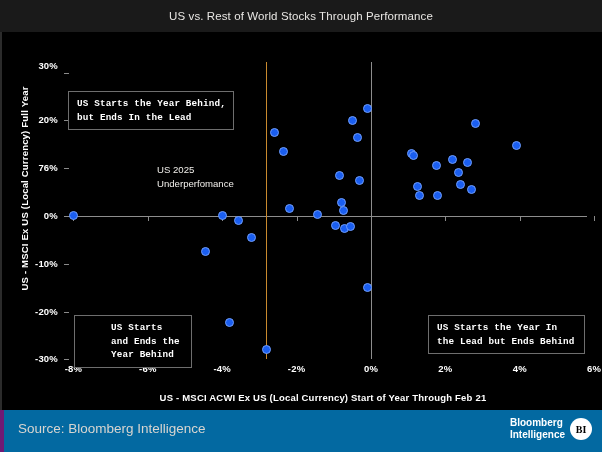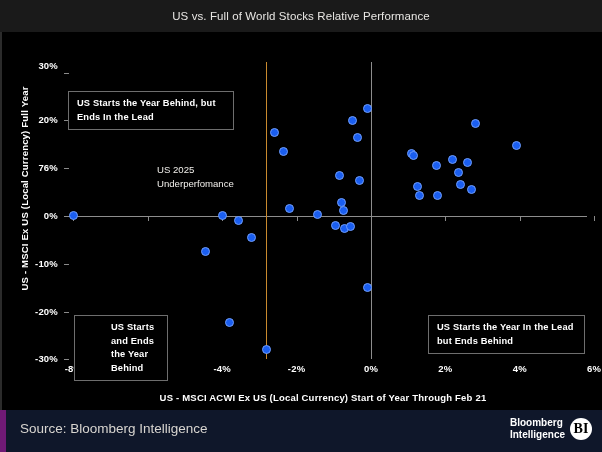--- a/index.html
+++ b/index.html
@@ -113,24 +113,25 @@
   .annot-box {
     position: absolute;
     border: 1px solid #6e6e6e;
     background: #000000;
     color: #ffffff;
     font-size: 9.3px;
     font-weight: bold;
     line-height: 13.5px;
     padding: 5px 7px 5px 8px;
     letter-spacing: 0.15px;
+    font-family: Liberation Mono, monospace;
   }
   #annot-tl { left: 66px; top: 59px; width: 166px; }
   #annot-tr { left: 437px; top: 59px; width: 157px; }
-  #annot-bl { left: 72px; top: 283px; width: 94px; padding-left: 36px; }
+  #annot-bl { left: 72px; top: 283px; width: 118px; padding-left: 36px; }
   #annot-br { left: 426px; top: 283px; width: 157px; }
   
   #annot-underperf {
     position: absolute;
     left: 155px; top: 131px;
     color: #f0eeea;
     font-size: 9.6px;
     font-weight: 400;
     line-height: 14px;
     white-space: pre-line;
@@ -142,22 +143,22 @@
     border-radius: 50%;
     background: #1a5ef0;
     border: 1px solid #6f9dfb;
     margin-left: -4.5px;
     margin-top: -4.5px;
   }
   
   #footer {
     position: absolute; left: 0; top: 410px;
     width: 602px; height: 42px;
-    background: #0f172a;
-    border-left: 6px solid #701a75;
+    background: #0369a1;
+    border-left: 4px solid #701a75;
   }
   #source-text {
     position: absolute;
     left: 14px; top: 11px;
     color: #d8d5d0;
     font-size: 13.5px;
     font-weight: 400;
   }
   #brand-wrap {
     position: absolute;
@@ -170,33 +171,33 @@
     font-weight: bold;
     line-height: 12px;
     text-align: left;
     white-space: pre-line;
   }
   #brand-logo {
     width: 22px; height: 22px;
     border-radius: 50%;
     background: #ffffff;
     color: #000000;
-    font-size: 14px;
+    font-size: 10px;
     font-weight: bold;
     display: flex; align-items: center; justify-content: center;
     font-family: "Liberation Serif", serif;
   }
 </style>
 </head>
 <body>
 
 <div id="app">
 
   <div id="header">
-    <div id="chart-title">US vs. Full of World Stocks Relative Performance</div>
+    <div id="chart-title">US vs. Rest of World Stocks Through Performance</div>
   </div>
 
   <div id="plot-wrap">
 
     <div id="y-axis-title">US - MSCI Ex US (Local Currency) Full Year</div>
     <div id="x-axis-title">US - MSCI ACWI Ex US (Local Currency) Start of Year Through Feb 21</div>
 
     <div id="ytick-labels">
         <div class="ytick" style="left: 14px; top: 28px;">30%</div>
         <div class="ytick-mark" style="left: 62px; top: 40.6px;"></div>

